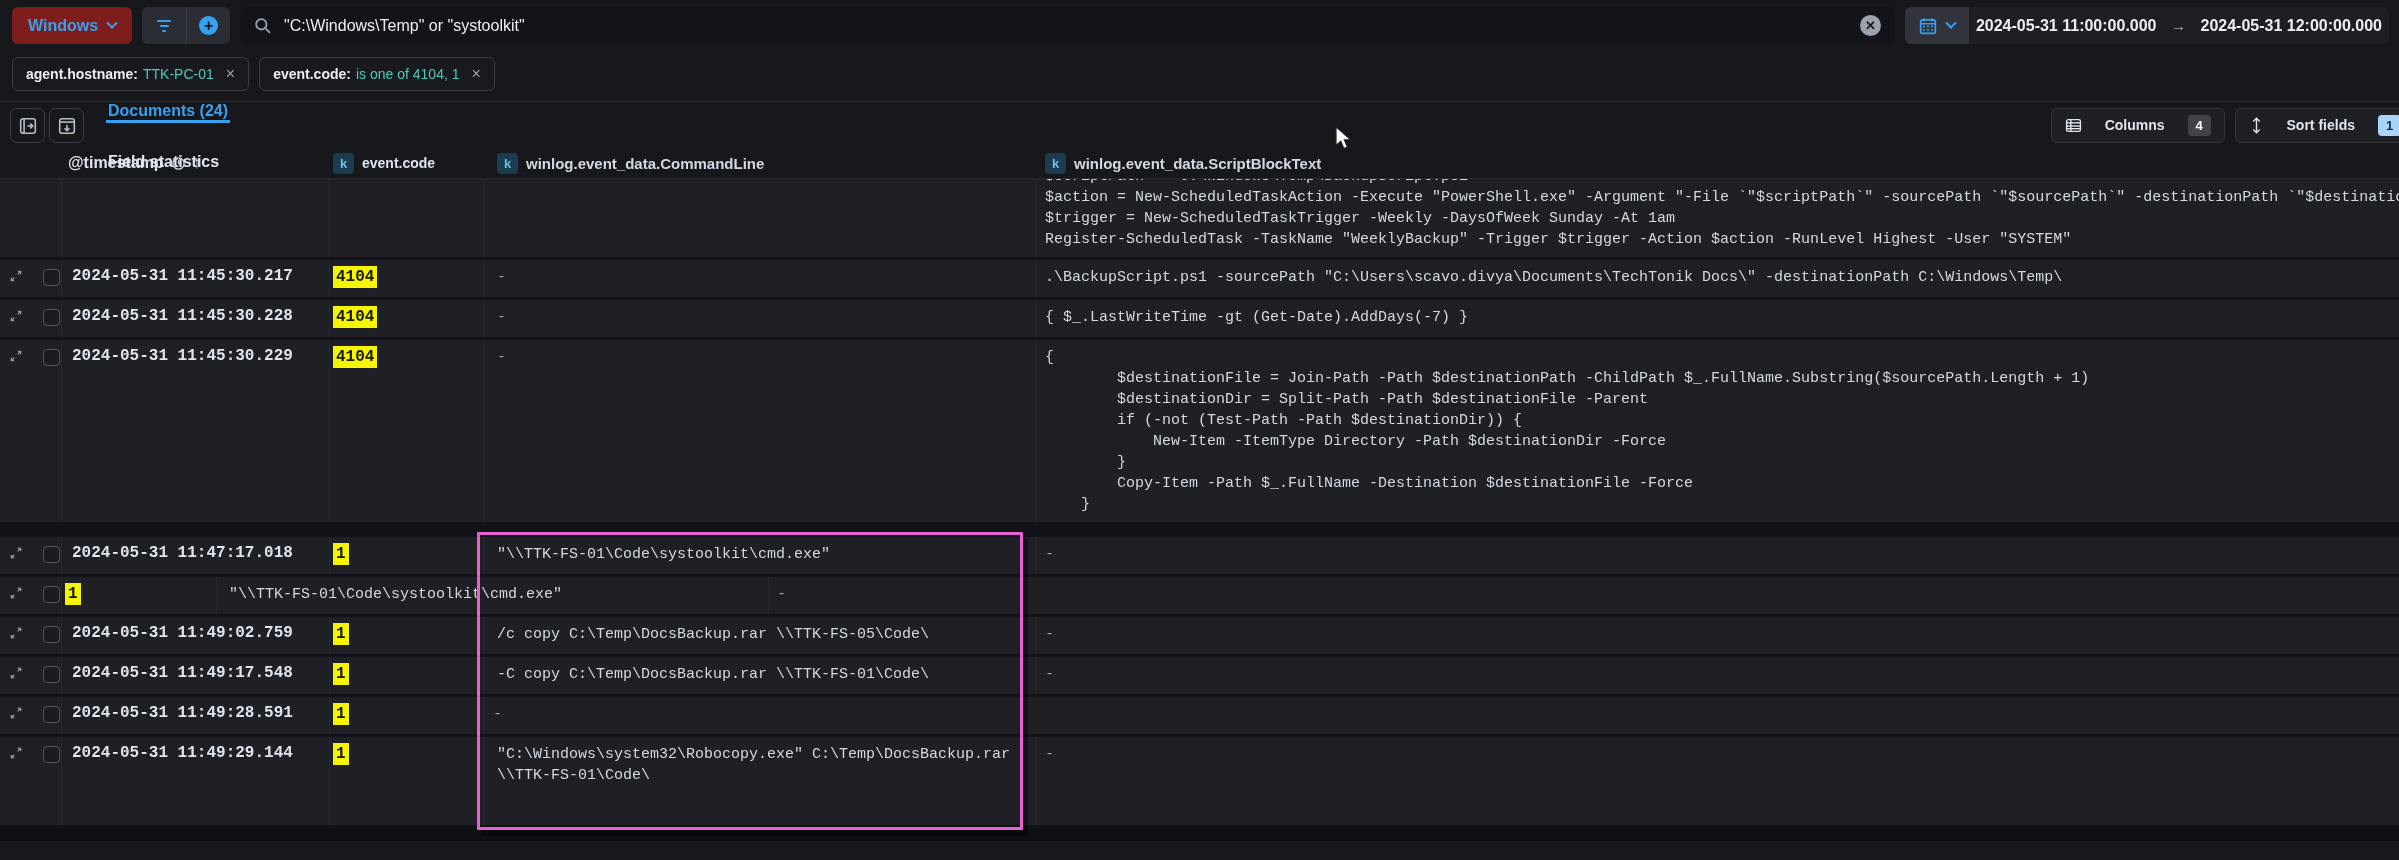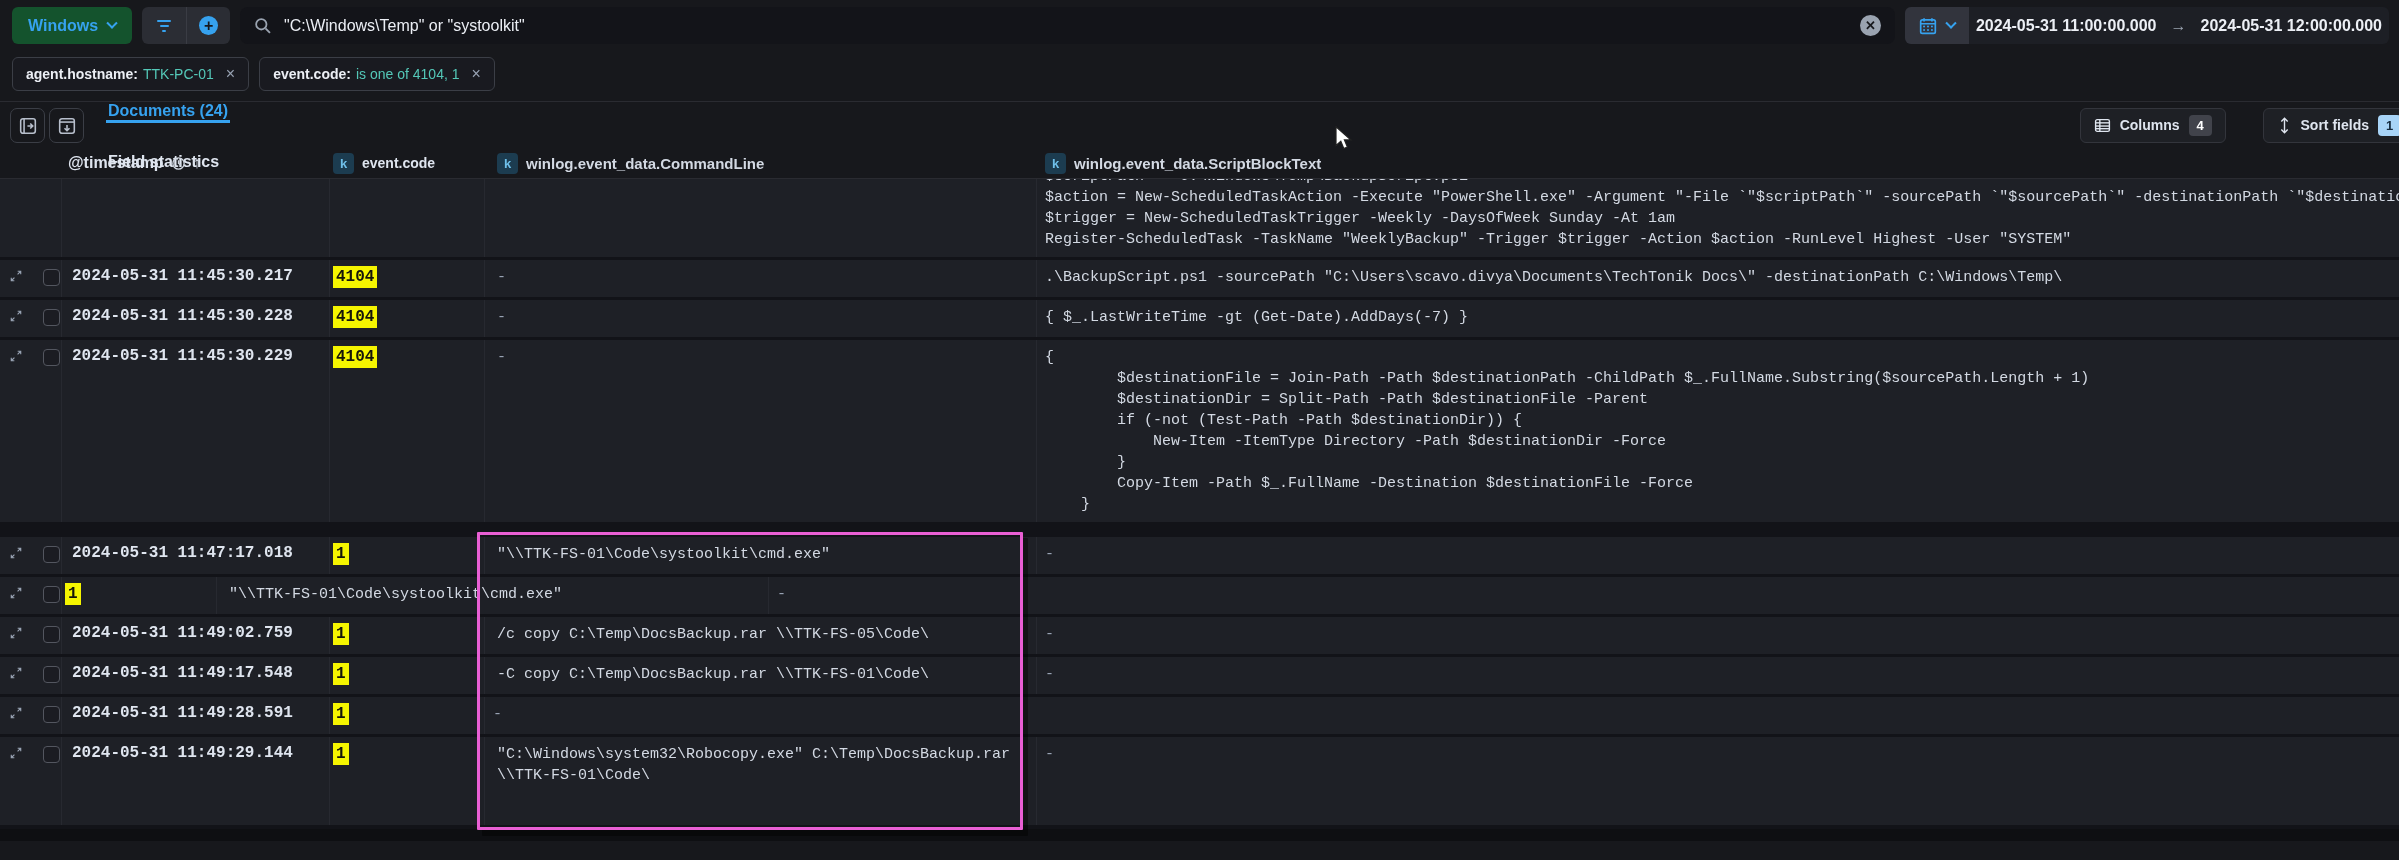--- a/index.html
+++ b/index.html
@@ -9,21 +9,21 @@
     background:#17181c;
     font-family:"Liberation Sans", sans-serif;
     color:#dfe5ef;
   }
   .mono { font-family:"Liberation Mono","DejaVu Sans Mono",monospace; }
 
   
   .topbar { display:flex; align-items:center; gap:10px; padding:7px 8px 4px 12px; }
   .dv-btn {
     display:flex; align-items:center; gap:10px; height:37px; padding:0 16px;
-    background:#14532d; color:#36a2ef; font-weight:bold; font-size:16px;
+    background:#7f1d1d; color:#36a2ef; font-weight:bold; font-size:16px;
     border-radius:6px; cursor:pointer;
   }
   .chev { width:8px; height:8px; border-right:2px solid #36a2ef; border-bottom:2px solid #36a2ef; transform:rotate(45deg) translate(-2px,-2px); }
   .btn-group { display:flex; height:37px; background:#2b2d34; border-radius:6px; overflow:hidden; }
   .btn-group .seg { width:44px; display:flex; align-items:center; justify-content:center; cursor:pointer; }
   .btn-group .seg + .seg { border-left:1px solid #3a3c44; }
   .filter-glyph { display:flex; flex-direction:column; gap:3px; align-items:center; }
   .filter-glyph i { display:block; height:2px; background:#36a2ef; border-radius:1px; }
   .filter-glyph i:nth-child(1){ width:14px; } .filter-glyph i:nth-child(2){ width:9px; } .filter-glyph i:nth-child(3){ width:4px; }
   .plus-circle { width:19px; height:19px; border-radius:50%; background:#36a2ef; color:#17181c; font-size:16px; font-weight:bold; display:flex; align-items:center; justify-content:center; line-height:1; }
@@ -52,21 +52,21 @@
   .pill .pclose { color:#98a2b3; font-size:16px; margin-left:7px; }
 
   
   .toolbar { display:flex; align-items:stretch; border-top:1px solid #2a2b31; height:47px; padding:0 0 0 10px; }
   .icon-btn { width:35px; height:35px; margin:6px 4px 0 0; border:1px solid #3b3e46; border-radius:7px; display:flex; align-items:center; justify-content:center; cursor:pointer; }
   .tabs { display:flex; gap:30px; margin-left:18px;flex-direction:column; }
   .tab { display:flex; align-items:center; font-size:16px; font-weight:bold; color:#dfe5ef; border-bottom:3px solid transparent; padding:0 2px; cursor:pointer; }
   .tab.active { color:#36a2ef; border-bottom-color:#36a2ef; }
   .toolbar .spacer { flex:1; }
   .tool-right { display:flex; align-items:center; gap:10px; margin-right:-16px; }
-  .tool-btn { display:flex; align-items:center; gap:9px; height:35px; padding:0 13px; background:#1e2025; border:1px solid #33353c; border-radius:6px; font-size:14px; font-weight:bold; color:#dfe5ef; cursor:pointer; white-space:nowrap;margin-left:27px; }
+  .tool-btn { display:flex; align-items:center; gap:23px; height:35px; padding:0 13px; background:#1e2025; border:1px solid #33353c; border-radius:6px; font-size:14px; font-weight:bold; color:#dfe5ef; cursor:pointer; white-space:nowrap; }
   .count-badge { min-width:23px; height:21px; padding:0 6px; border-radius:4px; background:#41434b; color:#fff; font-size:13px; font-weight:bold; display:flex; align-items:center; justify-content:center; }
   .count-badge.blue { background:#a8d4f7; color:#14293c; }
 
   
   .grid { background:#121318; }
   .grid-header { display:flex; height:31px; border-bottom:1px solid #2a2b31; background:#17181c; font-size:14px; font-weight:bold; color:#dfe5ef; }
   .cell { flex:0 0 auto; }
   .c-ctrl { width:62px; display:flex; align-items:flex-start; padding:9px 0 0 9px; gap:0; }
   .c-time { width:268px; padding:7px 10px; }
   .c-code { width:155px; padding:6px 10px 6px 3px; }

